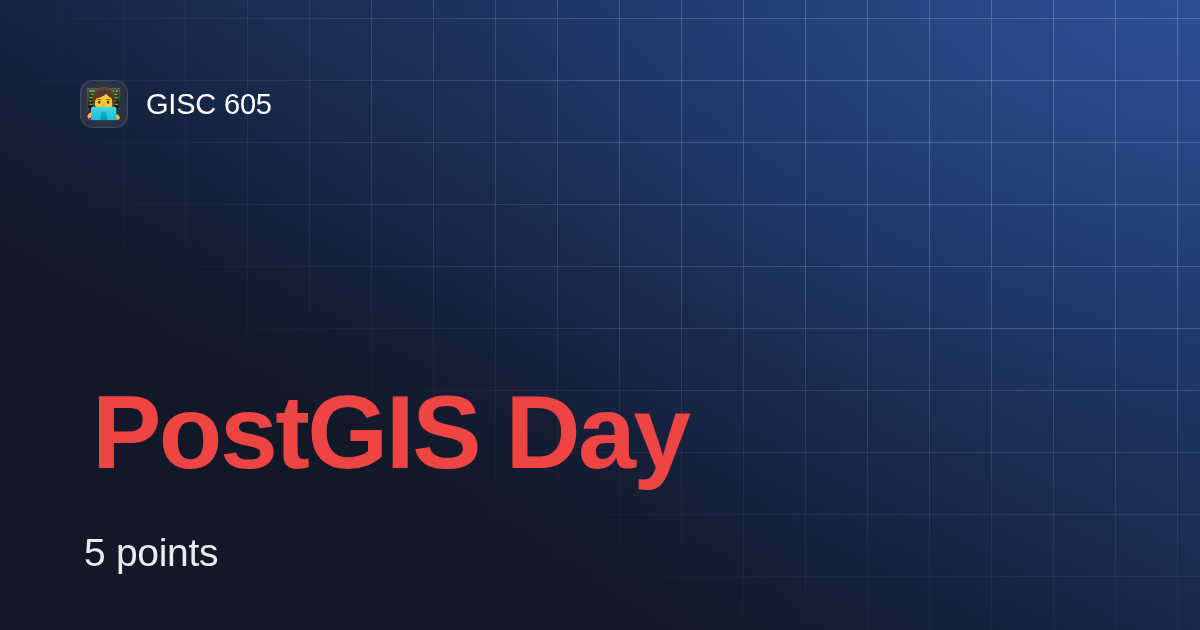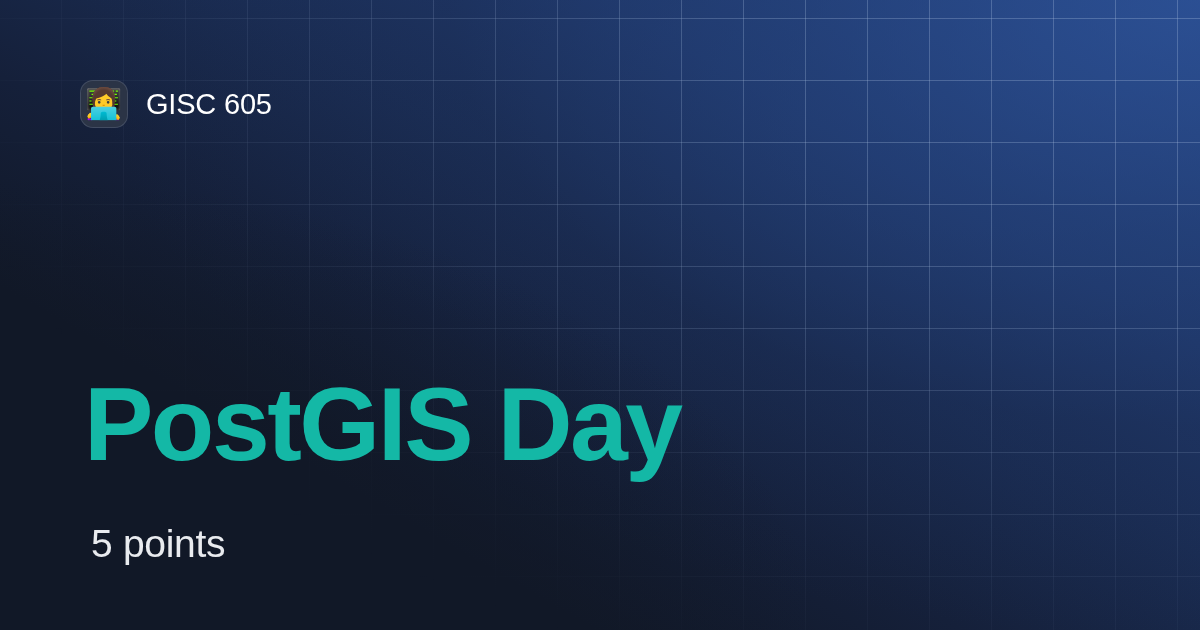--- a/index.html
+++ b/index.html
@@ -141,28 +141,28 @@
   .headline-block {
     position: absolute;
     left: 80px;
     top: 368px;
   }
 
   .headline {
     font-size: 104px;
     font-weight: bold;
     line-height: 1.0;
-    color: #14b8a6;
+    color: #ef4444;
     letter-spacing: -2.5px;
-    margin: 4px;
+    margin: 12px;
     white-space: nowrap;
   }
 
   .subline {
-    margin: 11px;
+    margin: 4px;
     padding-top: 36px;
     font-size: 39px;
     font-weight: normal;
     line-height: 1.1;
     color: #e9ebef;
     letter-spacing: -0.3px;
     white-space: nowrap;
   }
 </style>
 </head>

